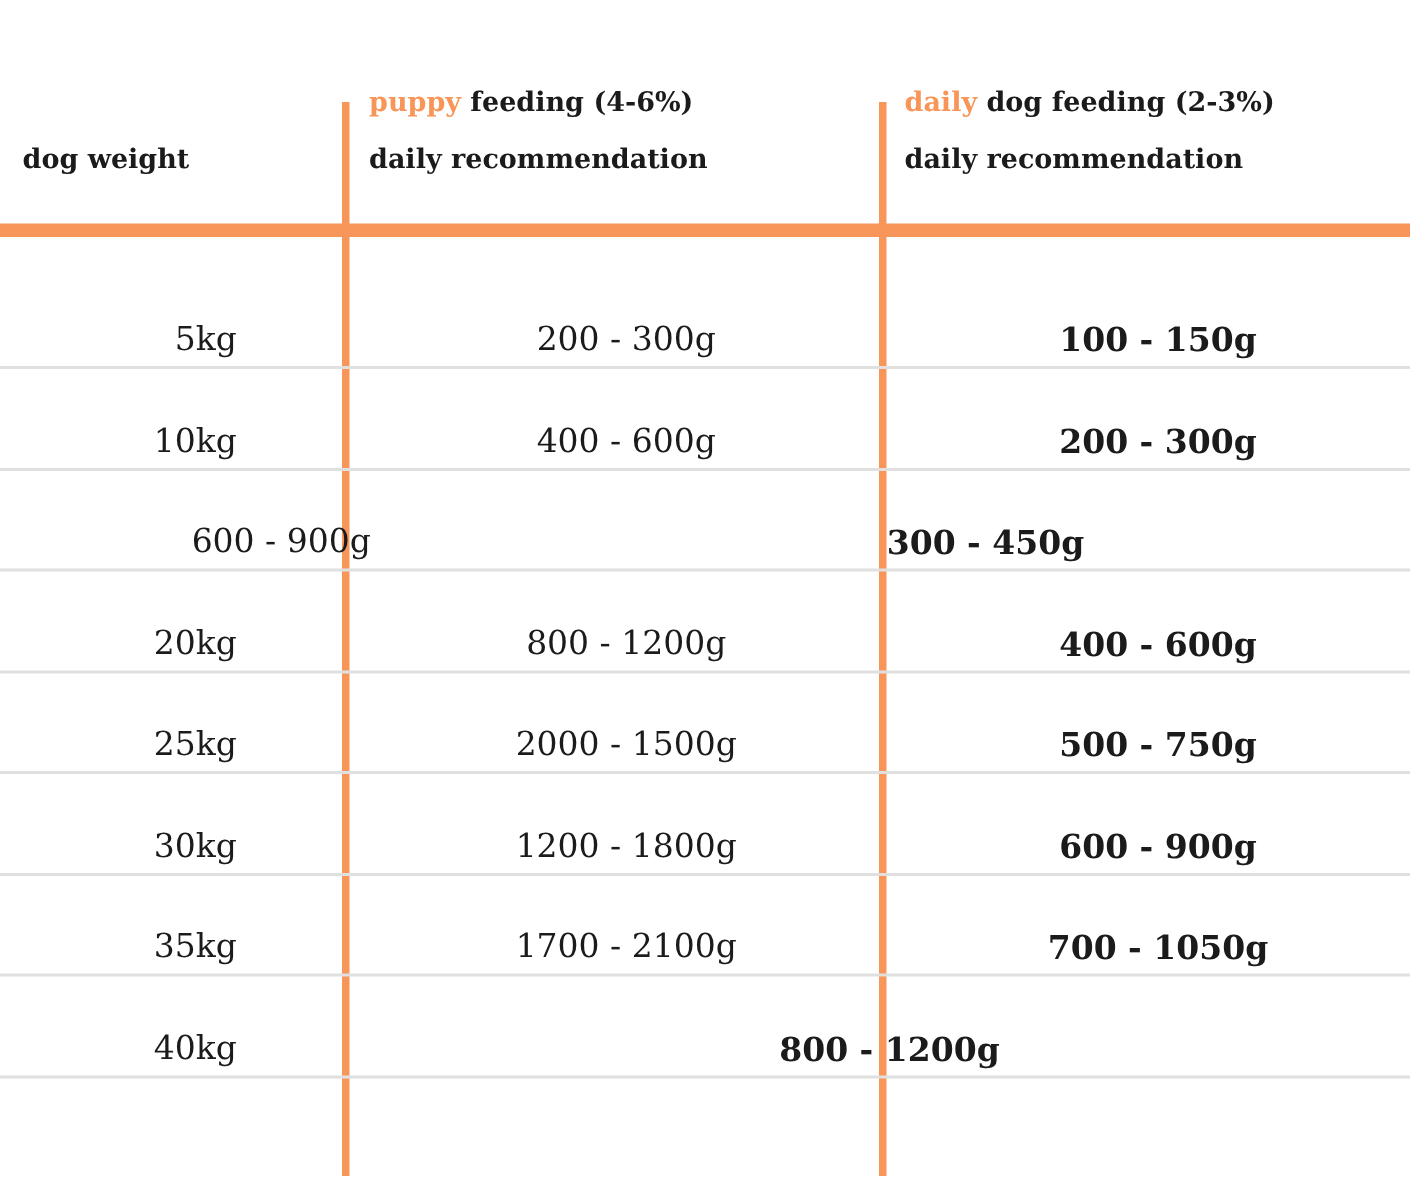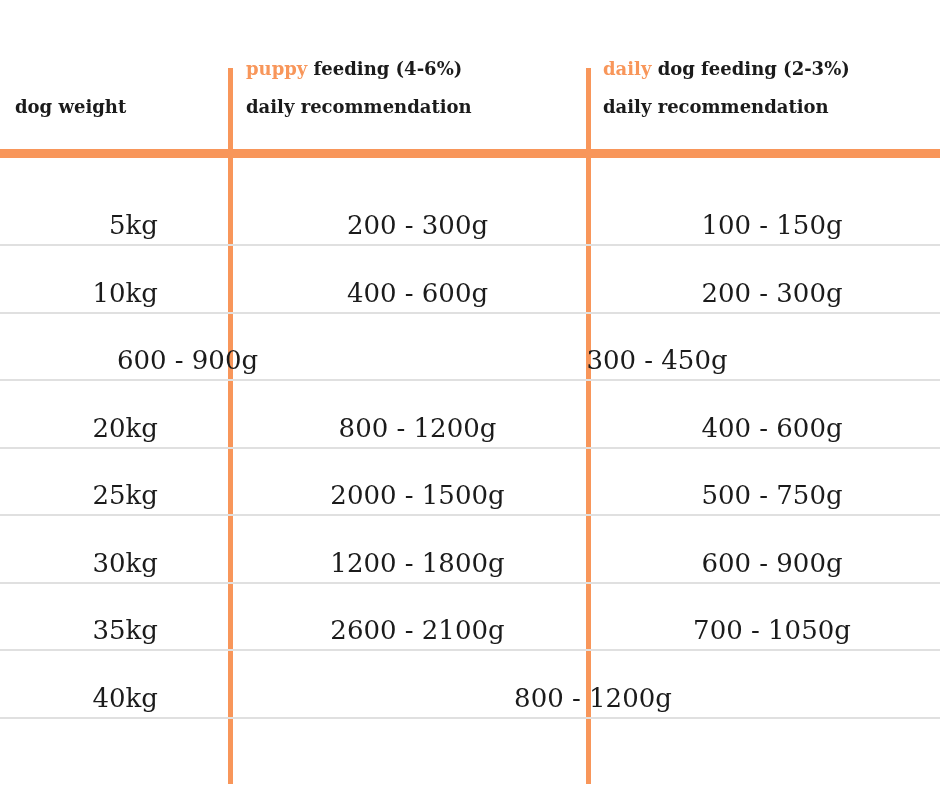--- a/index.html
+++ b/index.html
@@ -41,29 +41,29 @@
   .vl-left  { left: 228px; }
   .vl-right { left: 586px; }
 
   
   .tbody { position: absolute; top: 158px; left: 0; width: 940px; }
   .trow {
     display: flex;
     height: 67.5px;
     align-items: flex-end;
     border-bottom: 2px solid var(--divider);
-    font-size: 26px;
+    font-size: 22px;
     line-height: 1;
   }
   .trow.first { height: 88px; }
   .trow.empty { height: 66px; border-bottom: none; }
   .tc { padding-bottom: 6px; text-align: center; }
   .tc1 { width: 230px; text-align: right; padding-right: 72px; }
   .tc2 { width: 358px; padding-left: 17px; }
-  .tc3 { flex: 1;      padding-left: 16px; }
+  .tc3 { flex: 1;      padding-left: 16px; font-weight: bold; }
 </style>
 </head>
 <body>
 
 <div class="page">
 
   <div class="thead">
     <div class="hcell hc1">
       <span>dog weight</span>
     </div>
@@ -106,21 +106,21 @@
       <div class="tc tc2">2000 - 1500g</div>
       <div class="tc tc3">500 - 750g</div>
     </div>
     <div class="trow">
       <div class="tc tc1">30kg</div>
       <div class="tc tc2">1200 - 1800g</div>
       <div class="tc tc3">600 - 900g</div>
     </div>
     <div class="trow">
       <div class="tc tc1">35kg</div>
-      <div class="tc tc2">2600 - 2100g</div>
+      <div class="tc tc2">1700 - 2100g</div>
       <div class="tc tc3">700 - 1050g</div>
     </div>
     <div class="trow">
       <div class="tc tc1">40kg</div>
       <div class="tc tc3">800 - 1200g</div>
     </div>
     <div class="trow empty"></div>
   </div>
 
 </div>

